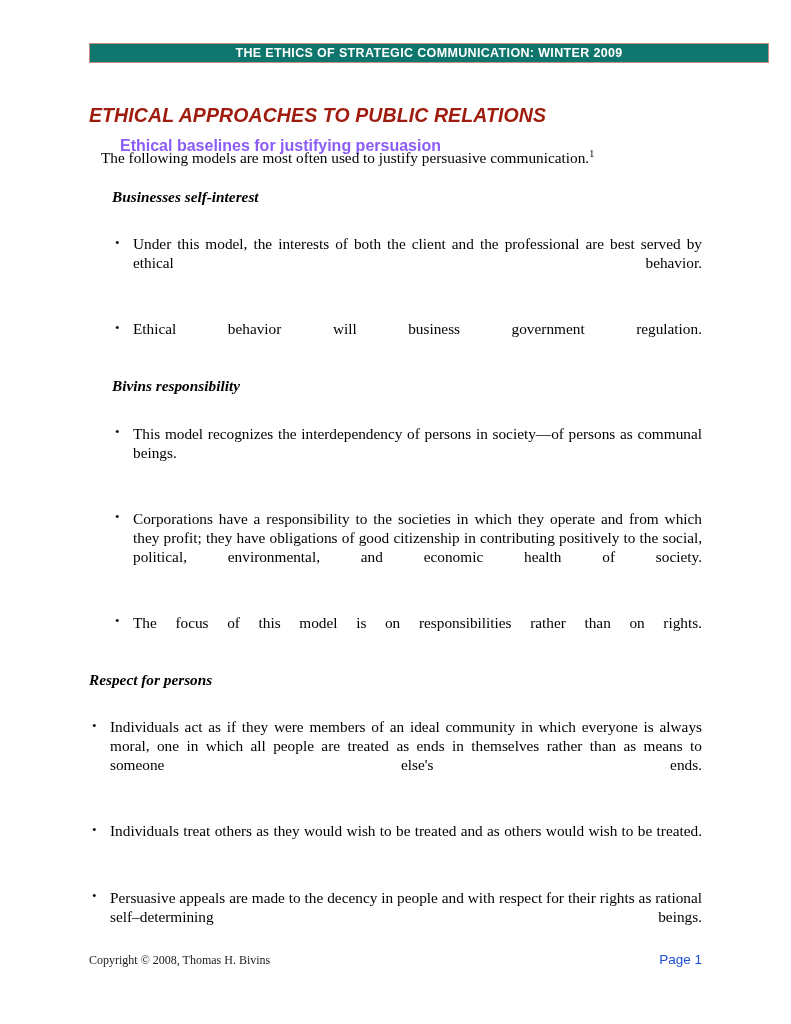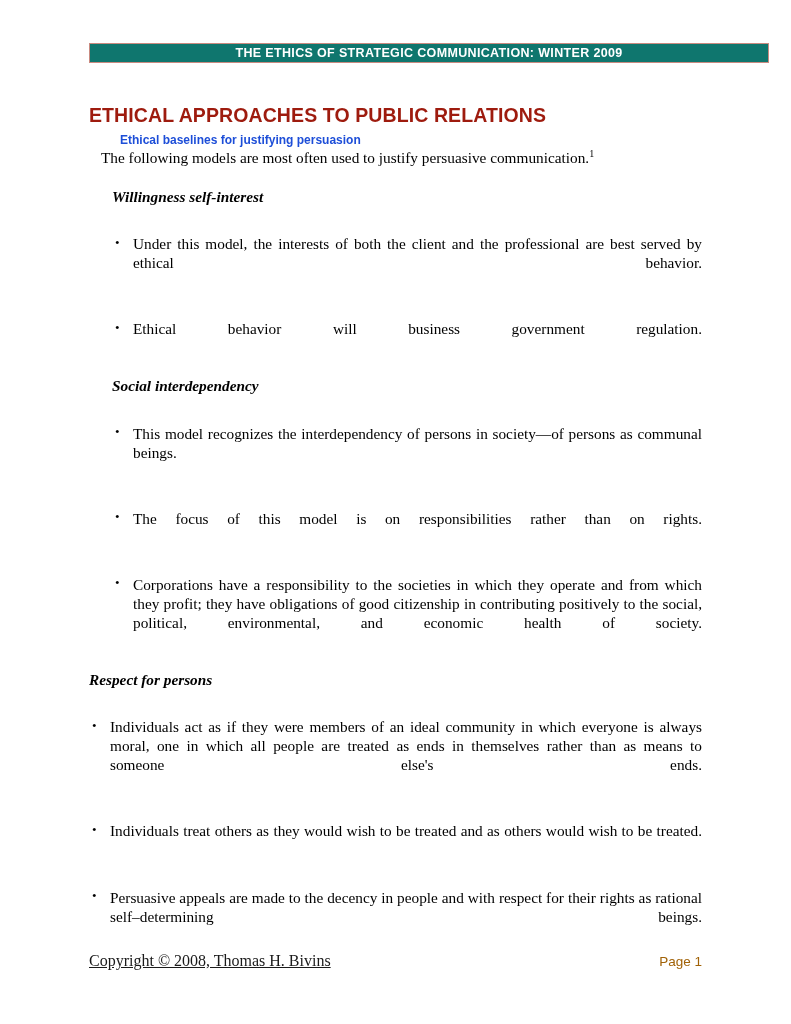--- a/index.html
+++ b/index.html
@@ -55,29 +55,30 @@
     position: absolute;
     left: 89px;
     top: 92px;
     font-family: "Liberation Sans", "DejaVu Sans", sans-serif;
     font-weight: bold;
     font-size: 19.5px;
     letter-spacing: 0.1px;
     color: #9E1B0E;
     line-height: 1.1;
     white-space: nowrap;
+    font-style: italic;
   }
   .doc-subtitle {
     position: absolute;
     left: 89px;
     top: 124px;
     font-family: "Liberation Sans", "DejaVu Sans", sans-serif;
     font-weight: bold;
-    font-size: 12px;
-    color: #1d4ed8;
+    font-size: 16px;
+    color: #8b5cf6;
     line-height: 1.1;
     white-space: nowrap;
     padding-left: 31px;
   }
 
   
   .content {
     position: absolute;
     left: 89px;
     top: 148px;
@@ -149,29 +150,28 @@
     position: absolute;
     left: 89px;
     top: 952px;
     width: 613px;
     display: flex;
     justify-content: space-between;
     align-items: baseline;
   }
   .footer-left {
     font-family: "Liberation Serif", "DejaVu Serif", serif;
-    font-size: 16px;
+    font-size: 12px;
     color: #1a1a1a;
     white-space: nowrap;
-    text-decoration: underline;
   }
   .footer-right {
     font-family: "Liberation Sans", "DejaVu Sans", sans-serif;
     font-size: 13.5px;
-    color: #a16207;
+    color: #1d4ed8;
     white-space: nowrap;
     text-align: right;
   }
 </style>
 </head>
 <body>
 
 <div class="page">
 
   <div class="banner">
@@ -183,32 +183,32 @@
   <h2 class="doc-subtitle">Ethical baselines for justifying persuasion</h2>
 
   <div class="content">
 
     <p class="intro">
       <span>The following models are most often used to justify persuasive communication.</span><sup>1</sup>
     </p>
 
     <div id="sections-host">
         <div class="section indented">
-          <div class="section-heading">Willingness self-interest</div>
+          <div class="section-heading">Businesses self-interest</div>
           <ul class="bullets">
             <li>Under this model, the interests of both the client and the professional are best served by ethical behavior.</li>
             <li>Ethical behavior will business government regulation.</li>
           </ul>
         </div>
         <div class="section indented">
-          <div class="section-heading">Social interdependency</div>
+          <div class="section-heading">Bivins responsibility</div>
           <ul class="bullets">
             <li>This model recognizes the interdependency of persons in society—of persons as communal beings.</li>
+            <li>Corporations have a responsibility to the societies in which they operate and from which they profit; they have obligations of good citizenship in contributing positively to the social, political, environmental, and economic health of society.</li>
             <li>The focus of this model is on responsibilities rather than on rights.</li>
-            <li>Corporations have a responsibility to the societies in which they operate and from which they profit; they have obligations of good citizenship in contributing positively to the social, political, environmental, and economic health of society.</li>
           </ul>
         </div>
         <div class="section flush">
           <div class="section-heading">Respect for persons</div>
           <ul class="bullets">
             <li>Individuals act as if they were members of an ideal community in which everyone is always moral, one in which all people are treated as ends in themselves rather than as means to someone else's ends.</li>
             <li>Individuals treat others as they would wish to be treated and as others would wish to be treated.</li>
             <li>Persuasive appeals are made to the decency in people and with respect for their rights as rational self–determining beings.</li>
           </ul>
         </div>

